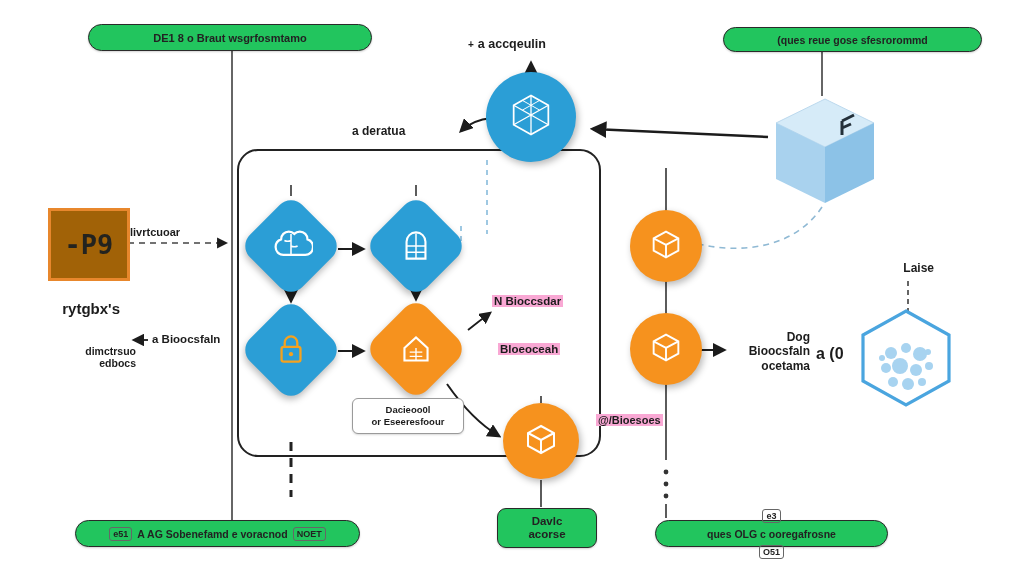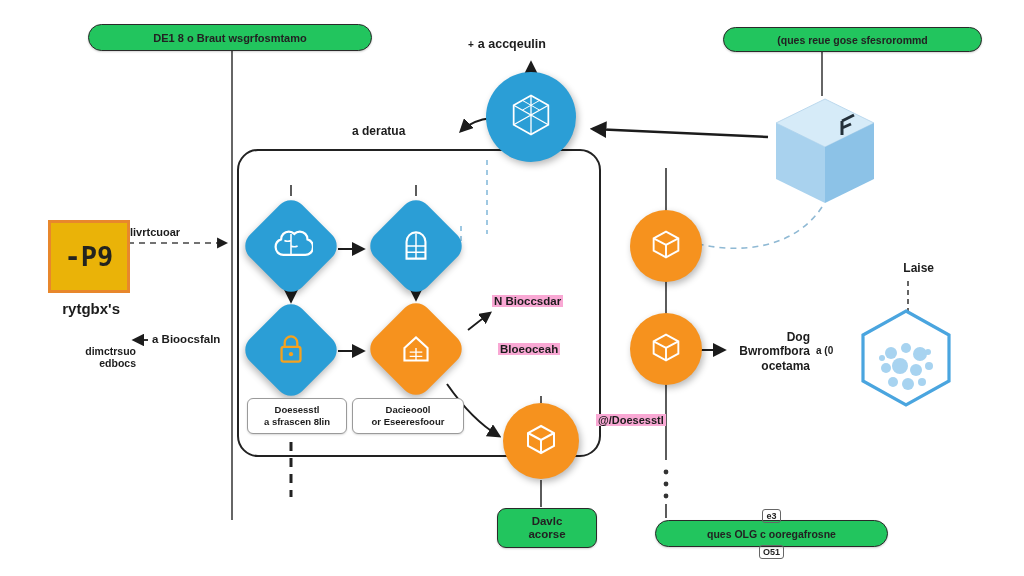--- a/index.html
+++ b/index.html
@@ -22,21 +22,21 @@
   .diamond .icn{transform:rotate(-45deg);display:flex;}
   .bluebg{background:#2b9ed6;} .orangebg{background:#f6921e;}
 
   .circle{position:absolute;border-radius:50%;display:flex;align-items:center;justify-content:center;
           box-shadow:2px 3px 7px rgba(0,0,0,.28);}
 
   .labelbox{position:absolute;background:#fff;border:1px solid #9a9a9a;border-radius:6px;
             display:flex;flex-direction:column;align-items:center;justify-content:center;
             font-size:9.5px;font-weight:700;line-height:1.25;box-shadow:0 1px 2px rgba(0,0,0,.15);}
 
-  .logo{position:absolute;left:48px;top:220px;width:76px;height:67px;background:#eab308;
+  .logo{position:absolute;left:48px;top:208px;width:76px;height:67px;background:#a16207;
         border:3px solid #e8872c;display:flex;align-items:center;justify-content:center;
         font-family:"DejaVu Sans Mono", monospace;font-weight:800;font-size:27px;color:#23231f;}
   .whitebg{background:#f9a8d4;padding:0 2px;}
 </style>
 </head>
 <body>
 
 <div class="canvas">
 
   <svg class="wires">
@@ -152,32 +152,28 @@
   </div>
   <div class="diamond orangebg" style="left:379px;top:312px;">
     <span class="icn">
       <svg viewBox="0 0 40 40" width="42" height="42">
         <path d="M9 19 L20 9 L31 19 V31 H9 z" fill="none" stroke="#fff" stroke-width="2"></path>
         <path d="M14 23h12 M14 27h12 M20 19v12" stroke="#fff" stroke-width="1.3" fill="none"></path>
       </svg>
     </span>
   </div>
 
-  <div class="labelbox" style="left:247px;top:398px;width:98px;height:34px;">
-    <div>Doesesstl</div>
-    <div>a sfrascen 8lin</div>
-  </div>
   <div class="labelbox" style="left:352px;top:398px;width:110px;height:34px;">
     <div>Dacieoo0l</div>
     <div>or Eseeresfoour</div>
   </div>
 
   <div class="lbl whitebg" style="left:492px;top:295px;font-size:11.5px;">N Bioccsdar</div>
   <div class="lbl whitebg" style="left:498px;top:343px;font-size:11.5px;">Bloeoceah</div>
-  <div class="lbl whitebg" style="left:596px;top:414px;font-size:11px;">@/Doesesstl</div>
+  <div class="lbl whitebg" style="left:596px;top:414px;font-size:11px;">@/Bioesoes</div>
 
   <div class="circle orangebg" style="left:503px;top:403px;width:76px;height:76px;">
     <span class="icn">
       <svg viewBox="0 0 40 40" width="40" height="40">
         <path d="M20 7 L33 14 V27 L20 34 L7 27 V14 z" fill="none" stroke="#fff" stroke-width="2"></path>
         <path d="M7 14 L20 21 L33 14 M20 21 V34" stroke="#fff" stroke-width="2" fill="none"></path>
       </svg>
     </span>
   </div>
 
@@ -193,44 +189,49 @@
     <span class="icn">
       <svg viewBox="0 0 40 40" width="38" height="38">
         <path d="M20 7 L33 14 V27 L20 34 L7 27 V14 z" fill="none" stroke="#fff" stroke-width="2"></path>
         <path d="M7 14 L20 21 L33 14 M20 21 V34" stroke="#fff" stroke-width="2" fill="none"></path>
       </svg>
     </span>
   </div>
 
   <div class="lbl ctr" style="left:726px;top:330px;width:84px;font-size:12px;line-height:1.2;">
     <div>Dog</div>
-    <div>Bwromfbora</div>
+    <div>Bioocsfaln</div>
     <div>ocetama</div>
   </div>
-  <div class="lbl" style="left:816px;top:345px;font-size:10px;font-weight:600;">a (0</div>
+  <div class="lbl" style="left:816px;top:345px;font-size:16px;font-weight:600;">a (0</div>
 
   <div class="lbl ctr" style="left:884px;top:261px;width:50px;font-size:12px;">Laise</div>
   <div style="position:absolute;left:856px;top:308px;">
     <svg viewBox="0 0 100 100" width="100" height="100">
       <polygon points="50,3 93,27 93,73 50,97 7,73 7,27" fill="#ffffff" stroke="#4aa5df" stroke-width="3.2"></polygon>
       <circle cx="35" cy="45" r="6" fill="#a7d3f0"></circle>
       <circle cx="50" cy="40" r="5" fill="#a7d3f0"></circle>
       <circle cx="64" cy="46" r="7" fill="#a7d3f0"></circle>
       <circle cx="30" cy="60" r="5" fill="#a7d3f0"></circle>
       <circle cx="44" cy="58" r="8" fill="#a7d3f0"></circle>
       <circle cx="60" cy="62" r="6" fill="#a7d3f0"></circle>
       <circle cx="73" cy="58" r="4" fill="#a7d3f0"></circle>
       <circle cx="37" cy="74" r="5" fill="#a7d3f0"></circle>
       <circle cx="52" cy="76" r="6" fill="#a7d3f0"></circle>
       <circle cx="66" cy="74" r="4" fill="#a7d3f0"></circle>
       <circle cx="26" cy="50" r="3" fill="#a7d3f0"></circle>
       <circle cx="72" cy="44" r="3" fill="#a7d3f0"></circle>
     </svg>
   </div>
 
+  <div class="pill" style="left:75px;top:520px;width:283px;height:25px;">
+    <span class="chip">e51</span>
+    <span>A AG Sobenefamd e voracnod</span>
+    <span class="chip">NOET</span>
+  </div>
   <div class="pill twoline" style="left:497px;top:508px;width:98px;height:38px;">
     <span>Davlc</span>
     <span>acorse</span>
   </div>
   <div class="pill" style="left:655px;top:520px;width:231px;height:25px;flex-direction:column;">
     <span class="chip">e3</span>
     <span>ques OLG c ooregafrosne</span>
     <span class="chip">O51</span>
   </div>
 

